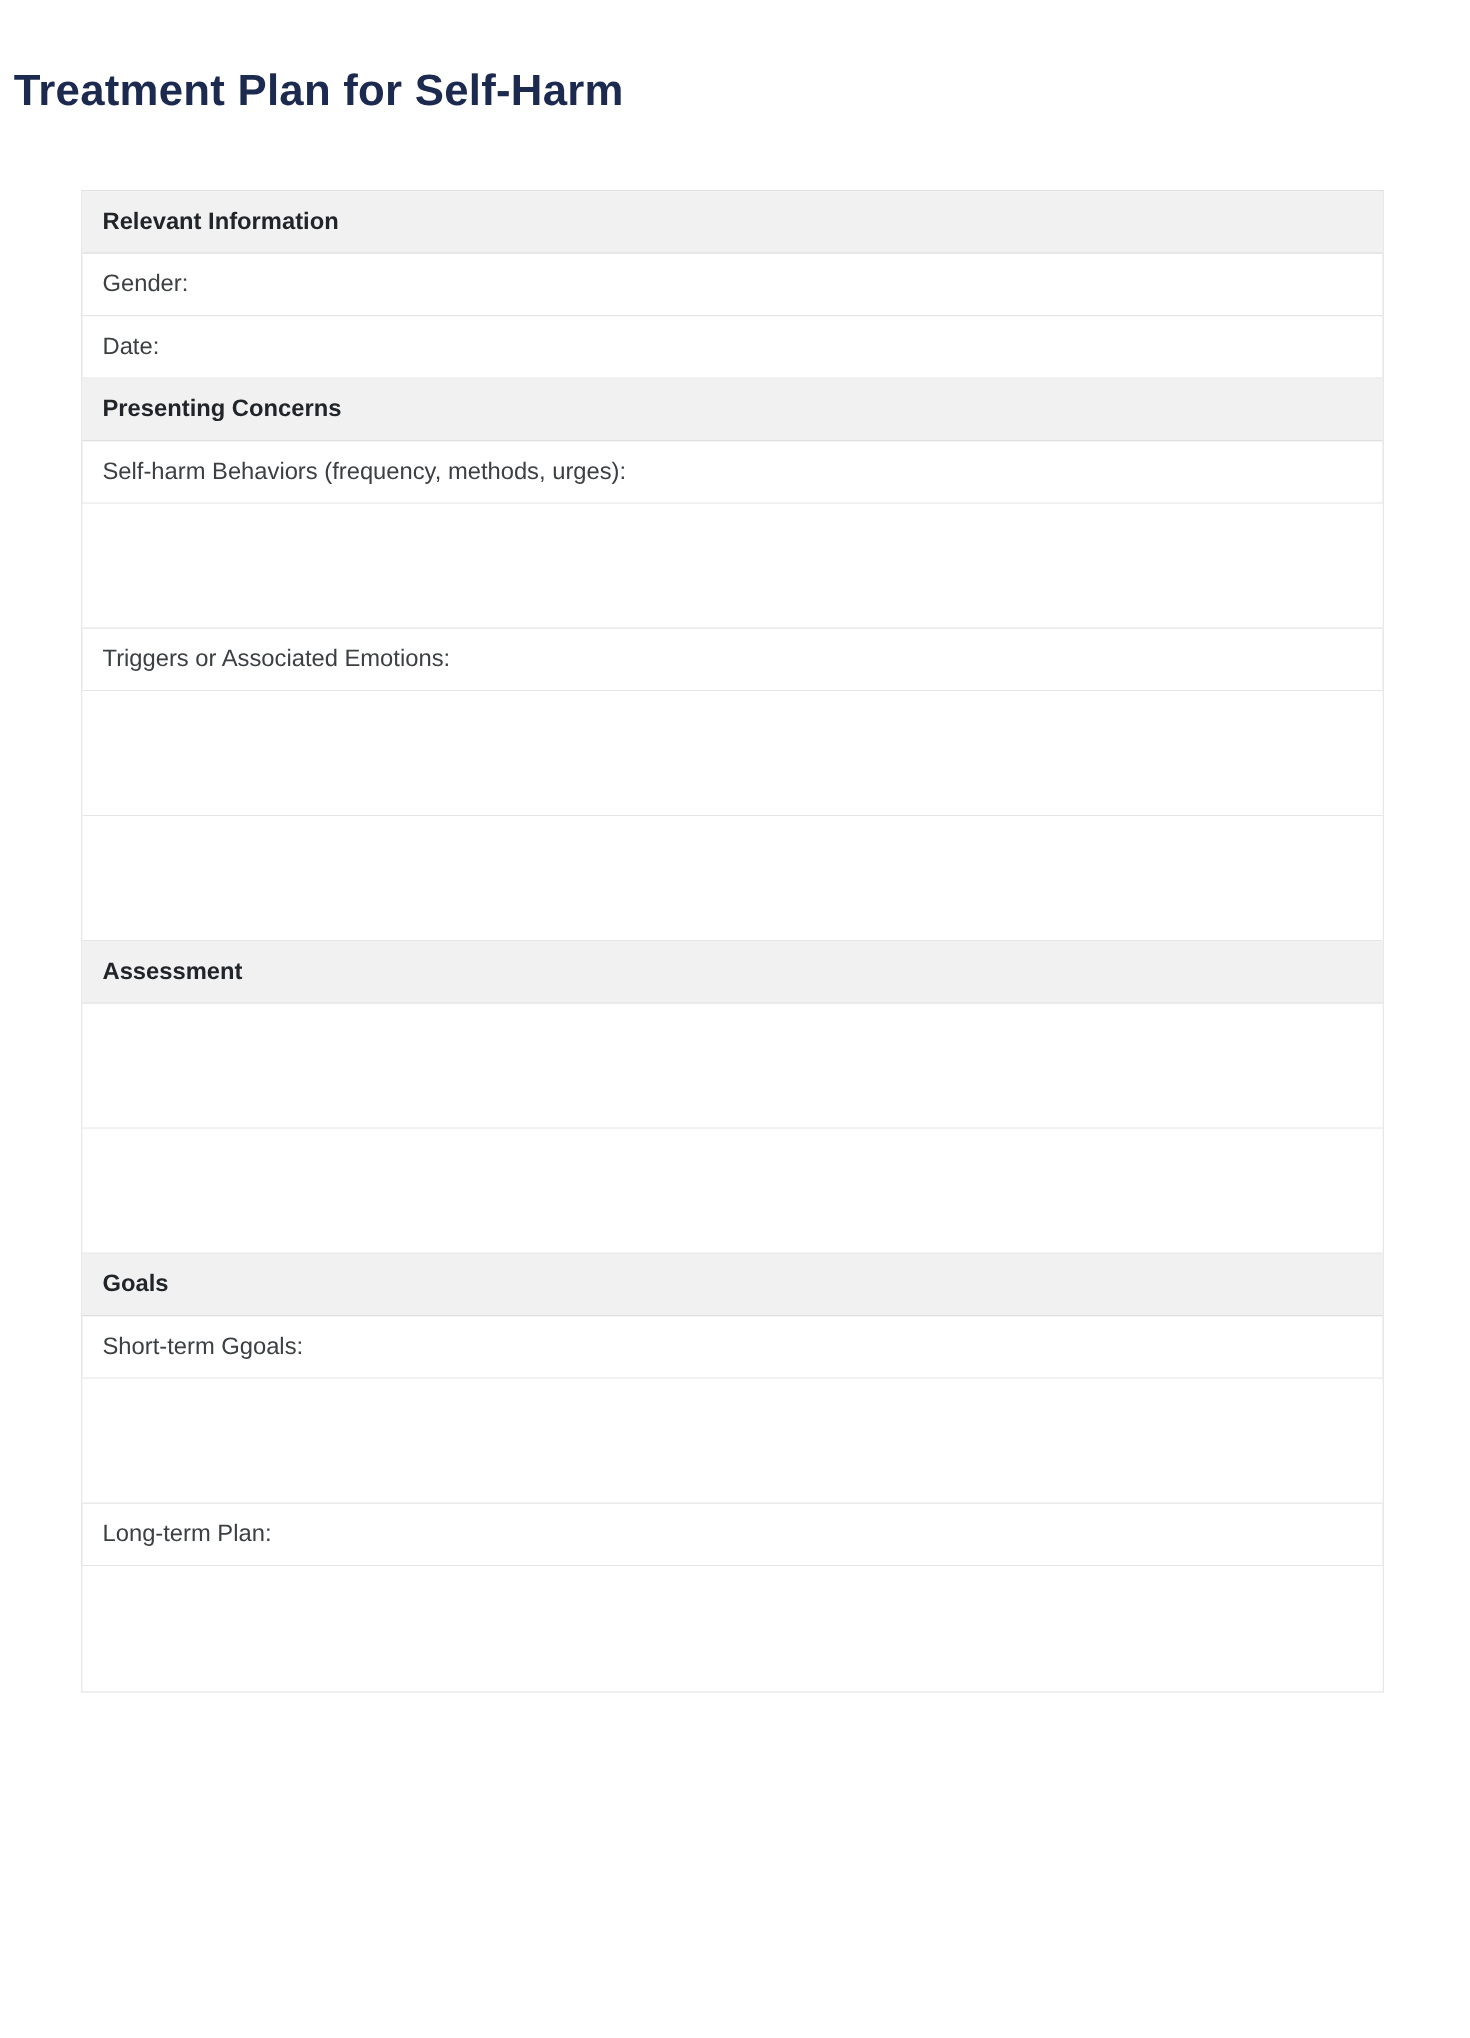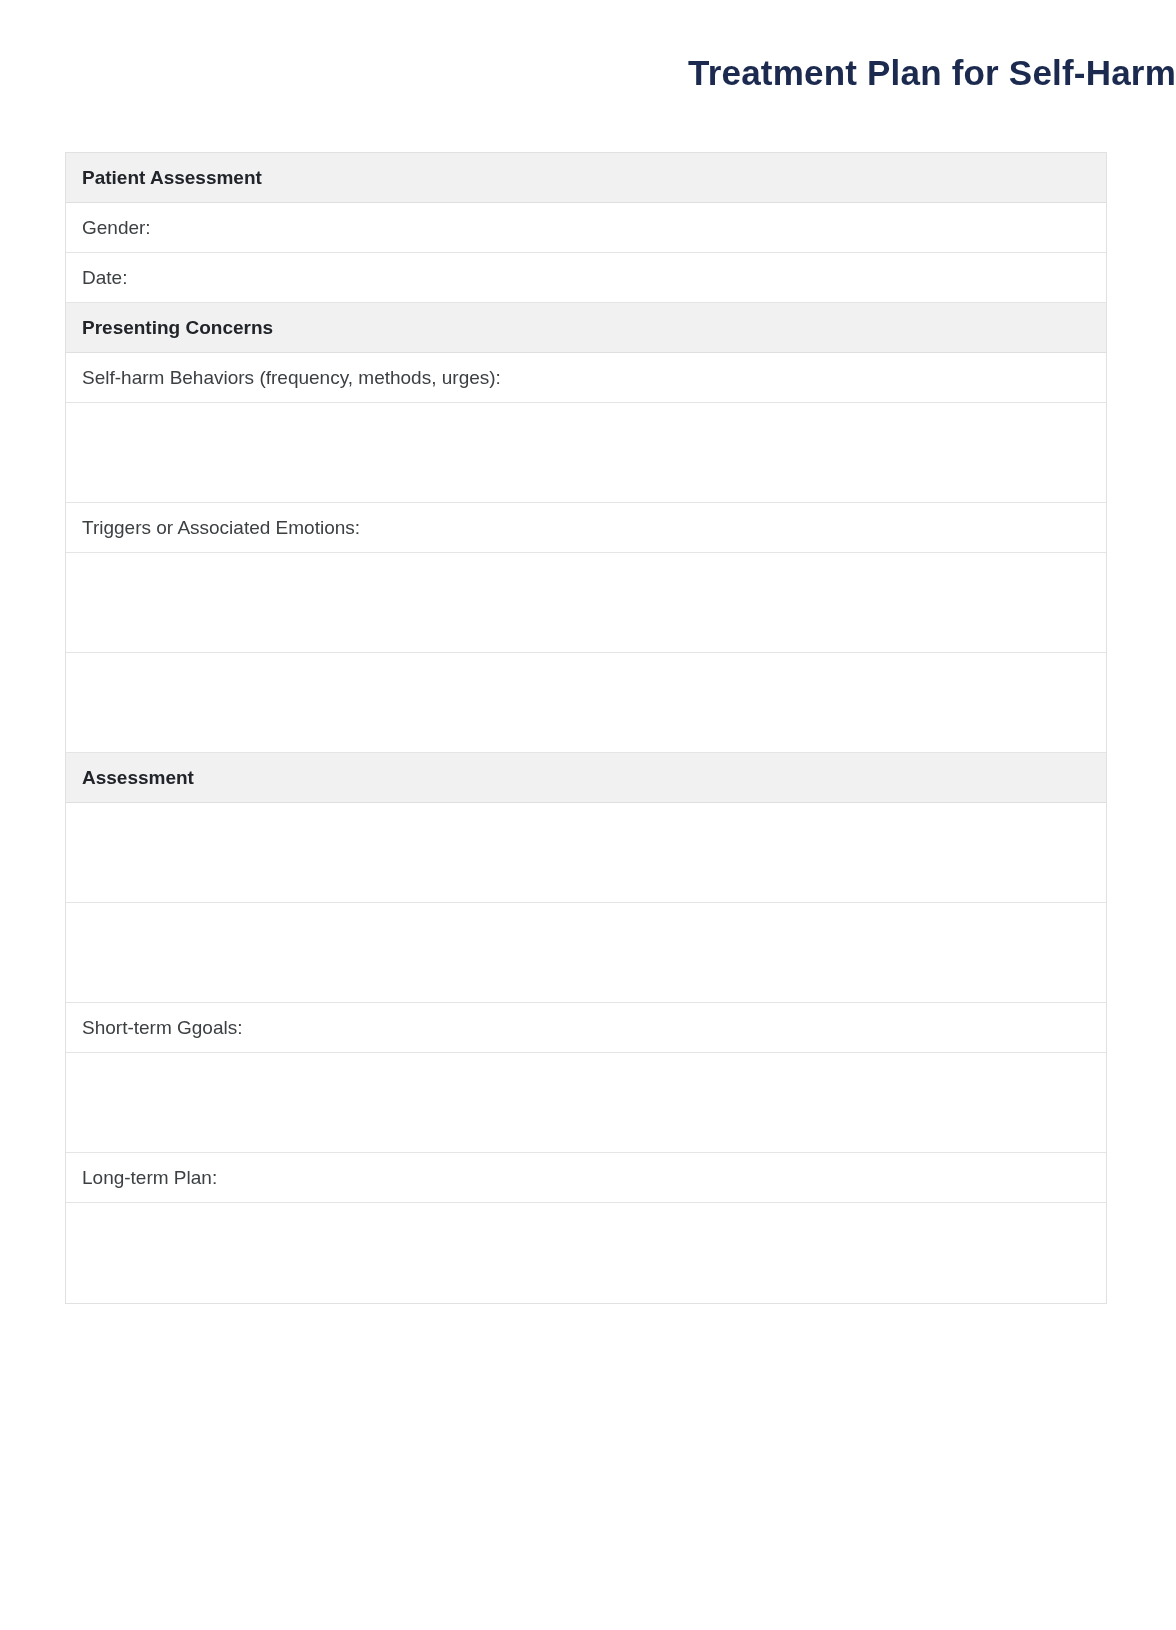--- a/index.html
+++ b/index.html
@@ -6,21 +6,21 @@
   html, body {
     margin: 0; padding: 0;
     background: #ffffff;
     width: 1176px; height: 1630px;
     font-family: "Liberation Sans", sans-serif;
     position: relative;
   }
   .page-title {
     margin: 52px 0 0 0;
     width: 1176px;
-    text-align: right;
+    text-align: left;
     font-size: 35px;
     line-height: 42px;
     font-weight: bold;
     color: #1b2a4e;
     letter-spacing: 0.2px;
     padding-left: 11px;
   }
   .form-table {
     position: absolute;
     left: 65px; top: 152px;
@@ -54,21 +54,21 @@
   .row.write-in { height: 100px; background: #ffffff; }
 </style>
 </head>
 <body>
 
 <h1 class="page-title">Treatment Plan for Self-Harm</h1>
 
 <div class="form-table">
 
   <div class="row section-header">
-    <span class="section-title">Patient Assessment</span>
+    <span class="section-title">Relevant Information</span>
   </div>
   <div class="row field-label">
     <span class="label-text">Gender:</span>
   </div>
   <div class="row field-label">
     <span class="label-text">Date:</span>
   </div>
 
   <div class="row section-header">
     <span class="section-title">Presenting Concerns</span>
@@ -82,20 +82,23 @@
   </div>
   <div class="row write-in"></div>
   <div class="row write-in"></div>
 
   <div class="row section-header">
     <span class="section-title">Assessment</span>
   </div>
   <div class="row write-in"></div>
   <div class="row write-in"></div>
 
+  <div class="row section-header">
+    <span class="section-title">Goals</span>
+  </div>
   <div class="row field-label">
     <span class="label-text">Short-term Ggoals:</span>
   </div>
   <div class="row write-in"></div>
   <div class="row field-label">
     <span class="label-text">Long-term Plan:</span>
   </div>
   <div class="row write-in"></div>
 
 </div>

